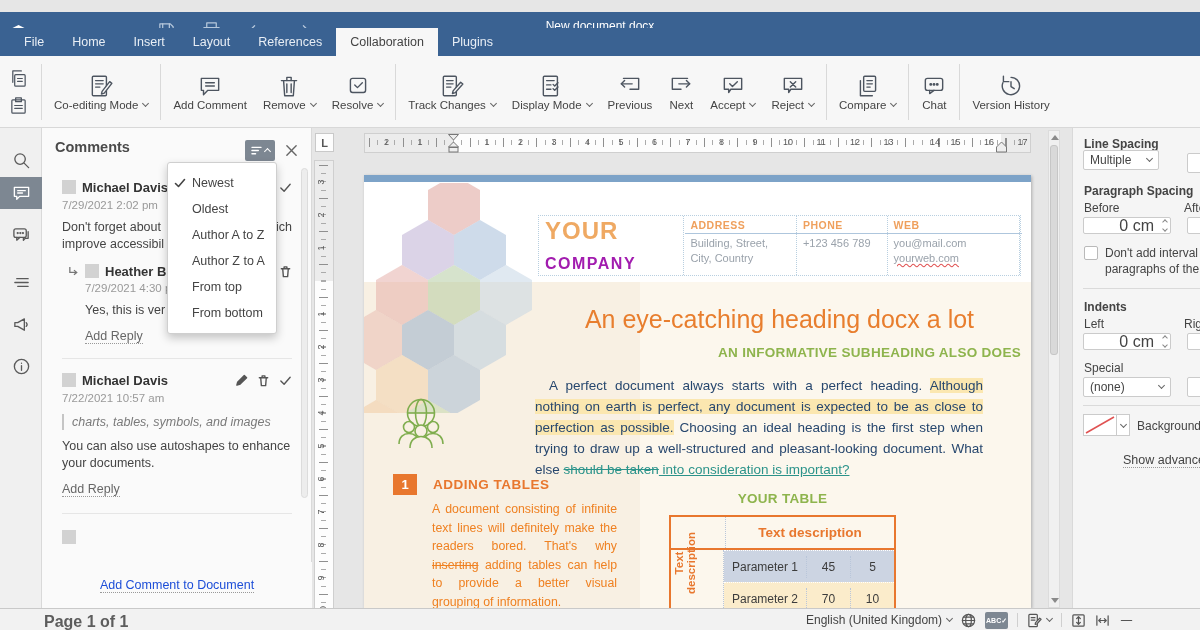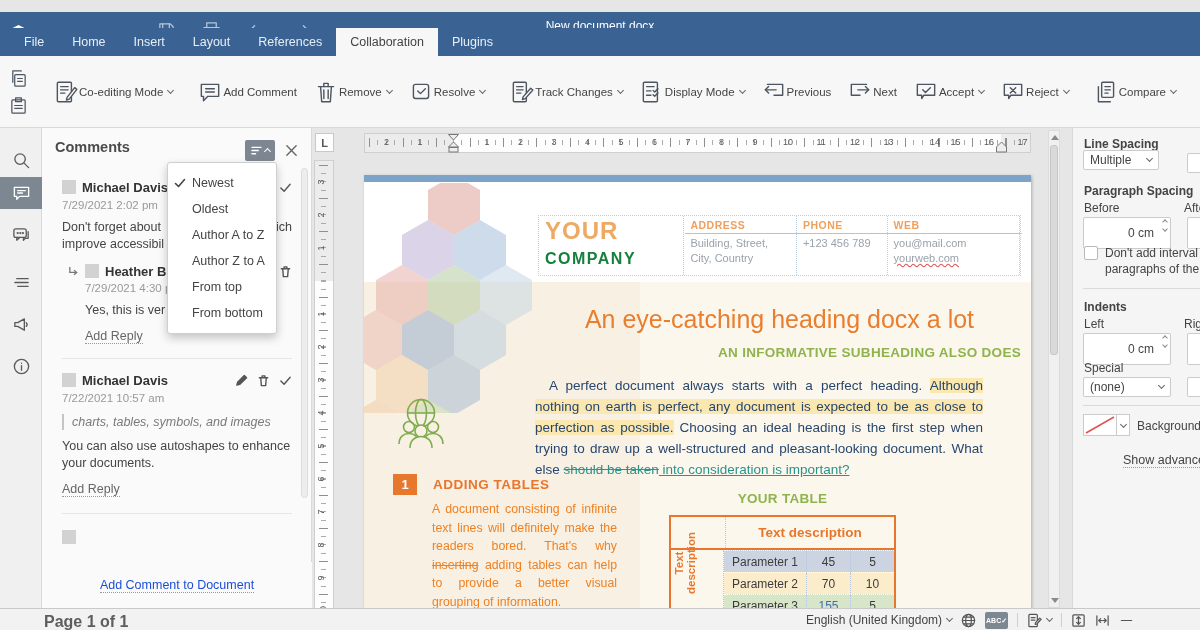--- a/index.html
+++ b/index.html
@@ -12,21 +12,21 @@
 .app-name{color:#fff;font-weight:bold;font-size:13px;letter-spacing:.3px}
 .tb-win-icons{display:flex;gap:26px;margin-left:38px}
 .doc-title{position:absolute;left:0;top:7px;width:1200px;text-align:center;color:#ffffff;font-size:12px;pointer-events:none}
 
 .tabs{position:absolute;left:0;top:28px;width:1200px;height:28px;background:#3a6292;display:flex;align-items:stretch;padding-left:10px}
 .tab{color:#e8eef5;font-size:12.5px;display:flex;align-items:center;padding:0 14px;cursor:default}
 .tab.active{background:#f7f7f7;color:#444}
 
 .toolbar{position:absolute;left:0;top:56px;width:1200px;height:72px;background:#f7f7f7;border-bottom:1px solid #d8d8d8;display:flex;align-items:center}
 .tb-div{width:1px;height:56px;background:#d9d9d9;margin:0 4px}
-.tb-btn{display:flex;flex-direction:row;align-items:center;justify-content:center;gap:0;padding:0 8px;height:100%}
+.tb-btn{display:flex;flex-direction:column;align-items:center;justify-content:center;gap:0;padding:0 8px;height:100%}
 .tb-btn .tbl{font-size:11.5px;color:#444;white-space:nowrap;display:flex;align-items:center}
 .tbi{width:26px;height:26px;stroke:#4d5560;fill:none;stroke-width:1.3;stroke-linecap:round;stroke-linejoin:round}
 .small-col{display:flex;flex-direction:column;gap:8px;padding:0 9px}
 .tbi-s{width:19px;height:19px;stroke:#4d5560;fill:none;stroke-width:1.3;stroke-linecap:round;stroke-linejoin:round}
 .crt{display:inline-block;width:5px;height:5px;border-right:1.4px solid #666;border-bottom:1.4px solid #666;transform:rotate(45deg);margin-left:5px;margin-top:-3px}
 .crt-w{border-color:#fff}
 
 .left-rail{position:absolute;left:0;top:128px;width:42px;height:480px;background:#f0f0f0;border-right:1px solid #d9d9d9}
 .rail-ic{position:absolute;left:0;width:42px;height:32px;display:flex;align-items:center;justify-content:center}
 .rail-ic svg{width:19px;height:19px;stroke:#5a5a5a;fill:none;stroke-width:1.4;stroke-linecap:round;stroke-linejoin:round}
@@ -73,55 +73,55 @@
 .pg-bluebar{position:absolute;left:0;top:0;width:667px;height:7px;background:#7da3c8}
 .cream-l{position:absolute;left:0;top:107px;width:276px;height:326px;background:#f8f0e3}
 .cream-r{position:absolute;left:276px;top:107px;width:391px;height:326px;background:#fcf7ed}
 .contact-box{position:absolute;left:174px;top:40px;width:483px;height:61px;border:1px dotted #b8cfe0;display:flex}
 .cc-col{position:relative;height:100%;border-right:1px dotted #b8cfe0;padding:3px 6px}
 .cc-col:last-child{border-right:none}
 .cc-label{font-size:10.5px;font-weight:bold;color:#efa05d;letter-spacing:.5px}
 .cc-val{font-size:11px;color:#9aa2ab;line-height:15px;margin-top:5px}
 .cc-rule{position:absolute;left:146px;top:17px;width:337px;height:1px;background:#aec6dd}
 .company1{font-size:24px;font-weight:bold;color:#efa963;letter-spacing:1px;line-height:24px}
-.company2{font-size:16px;font-weight:bold;color:#15803d;letter-spacing:1.5px;margin-top:7px}
+.company2{font-size:16px;font-weight:bold;color:#a21caf;letter-spacing:1.5px;margin-top:12px}
 .doc-heading{position:absolute;left:174px;top:130px;width:483px;text-align:center;font-size:25px;color:#e87e2e;white-space:nowrap}
 .doc-sub{position:absolute;left:174px;top:170px;width:483px;text-align:right;font-size:13.5px;font-weight:bold;color:#8eb44d;letter-spacing:.3px}
 .doc-para{position:absolute;left:171px;top:200px;width:448px;font-size:13.5px;line-height:21px;color:#27476e;text-align:justify;text-indent:14px;font-weight:500}
 .hl{background:#fbe7b0}
 .del{color:#2b938a;text-decoration:line-through}
 .ins{color:#2b938a;text-decoration:underline}
 .sec-num{position:absolute;left:29px;top:299px;width:24px;height:21px;background:#e8772e;color:#fff;font-size:13px;font-weight:bold;display:flex;align-items:center;justify-content:center}
 .sec-title{position:absolute;left:69px;top:302px;font-size:13.5px;font-weight:bold;color:#e8772e;letter-spacing:.5px}
 .sec-text{position:absolute;left:68px;top:325px;width:185px;font-size:12.3px;line-height:18.5px;color:#ef8122;text-align:justify}
 .del2{text-decoration:line-through}
 .tbl-title{position:absolute;left:305px;top:316px;width:227px;text-align:center;font-size:13.5px;font-weight:bold;color:#8eb44d;letter-spacing:.3px}
 .dtable{position:absolute;left:305px;top:340px;width:227px;border:2px solid #e8772e}
 .dt-head{display:flex;border-bottom:2px solid #e8772e}
 .dt-head .c0{width:55px;border-right:1px dotted #b9c6da}
 .dt-head .ch{flex:1;text-align:center;font-size:13.5px;font-weight:bold;color:#e8772e;padding:8px 0}
 .dt-body{display:flex}
 .rot-cell{width:55px;position:relative;border-right:1px dotted #b9c6da}
 .rot-txt{position:absolute;left:2px;top:48px;transform:rotate(-90deg);transform-origin:left top;font-size:11.5px;font-weight:bold;color:#e8772e;width:70px;text-align:center;line-height:12px}
 .dt-rows{flex:1}
-.dt-row{display:flex;height:22px;align-items:center;font-size:12px;color:#3c3c3c;border-top:1px dotted #fff}
+.dt-row{display:flex;height:32px;align-items:center;font-size:12px;color:#3c3c3c;border-top:1px dotted #fff}
 .dt-row .cn{width:82px;padding-left:8px}
 .dt-row .cv{width:44px;text-align:center;border-left:1px dotted #b9c6da;line-height:22px}
 .row-blue{background:#ccd4e2}.row-yellow{background:#fbeccb}.row-green{background:#d7e6c9}
 .ins-num{color:#3f6db0;text-decoration:underline}
 .vscroll{position:absolute;left:736px;top:2px;width:12px;height:478px;background:#f0f0f0;border:1px solid #dcdcdc}
 .vthumb{position:absolute;left:1px;top:14px;width:8px;height:210px;background:#d9d9d9;border:1px solid #c6c6c6;border-radius:3px}
 .sarrow{position:absolute;left:2px;width:0;height:0;border-left:4px solid transparent;border-right:4px solid transparent}
 
 .rpanel{position:absolute;left:1072px;top:128px;width:128px;height:480px;background:#f5f5f5;border-left:1px solid #d9d9d9}
 .rp-label{font-size:12px;color:#444}
 .rp-bold{font-weight:bold}
 .rp-select{position:absolute;height:20px;background:#fff;border:1px solid #cbcbcb;border-radius:2px;display:flex;align-items:center;padding:0 6px;font-size:12px;color:#444}
 .rp-select .crt{margin-left:auto}
-.rp-spin{position:absolute;height:32px;background:#fff;border:1px solid #cbcbcb;border-radius:2px;display:flex;align-items:center;justify-content:flex-end;padding-right:16px;font-size:12px;color:#444}
+.rp-spin{position:absolute;height:17px;background:#fff;border:1px solid #cbcbcb;border-radius:2px;display:flex;align-items:center;justify-content:flex-end;padding-right:16px;font-size:16px;color:#444}
 .spin-arrows{position:absolute;right:3px;top:2px;display:flex;flex-direction:column;gap:3px}
 .spin-arrows i{width:4px;height:4px;border-right:1.2px solid #888;border-bottom:1.2px solid #888;display:block}
 .sa-up{transform:rotate(-135deg)}.sa-dn{transform:rotate(45deg)}
 .rp-div{position:absolute;left:10px;width:118px;height:1px;background:#dadada}
 .rp-check{position:absolute;width:14px;height:14px;background:#fff;border:1px solid #b9b9b9;border-radius:2px}
 .rp-link{position:absolute;font-size:12.5px;color:#444;border-bottom:1px dotted #999;white-space:nowrap}
 .swatch{position:absolute;width:34px;height:22px;background:#fff;border:1px solid #cbcbcb}
 .swatch-drop{position:absolute;width:13px;height:22px;border:1px solid #cbcbcb;border-left:none;display:flex;align-items:center;justify-content:center;background:#fff}
 
 .statusbar{position:absolute;left:0;top:608px;width:1200px;height:22px;background:#f2f2f2;border-top:1px solid #c9c9c9;display:flex;align-items:center}

